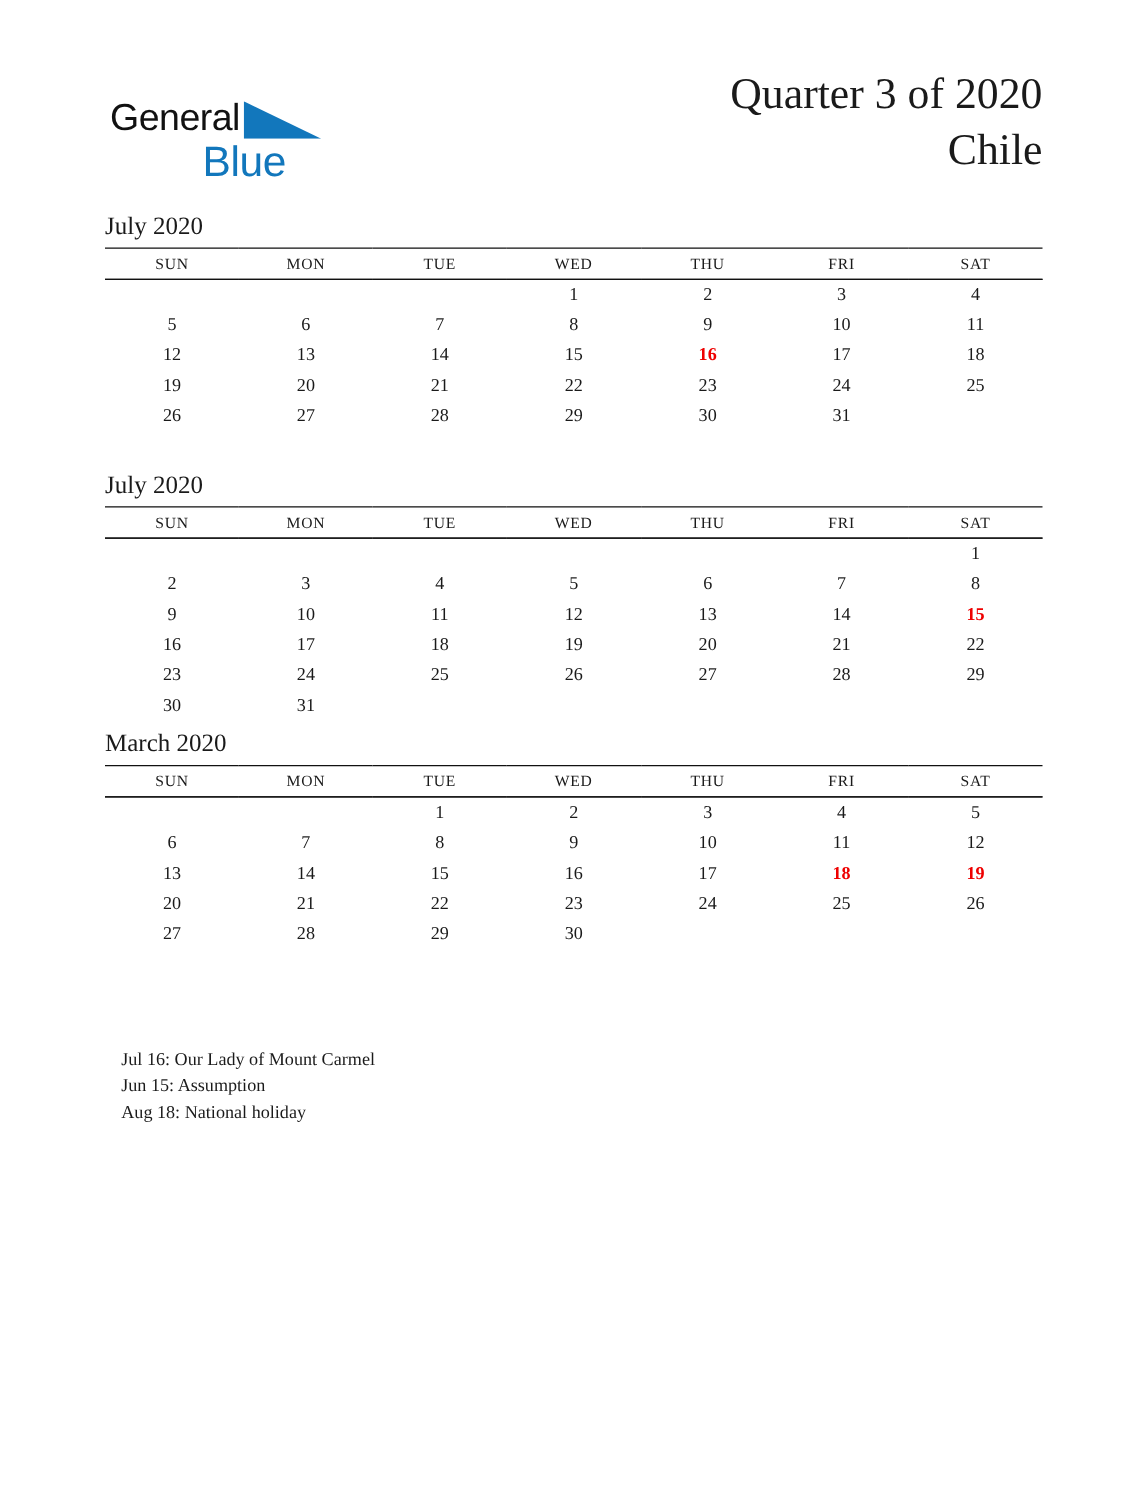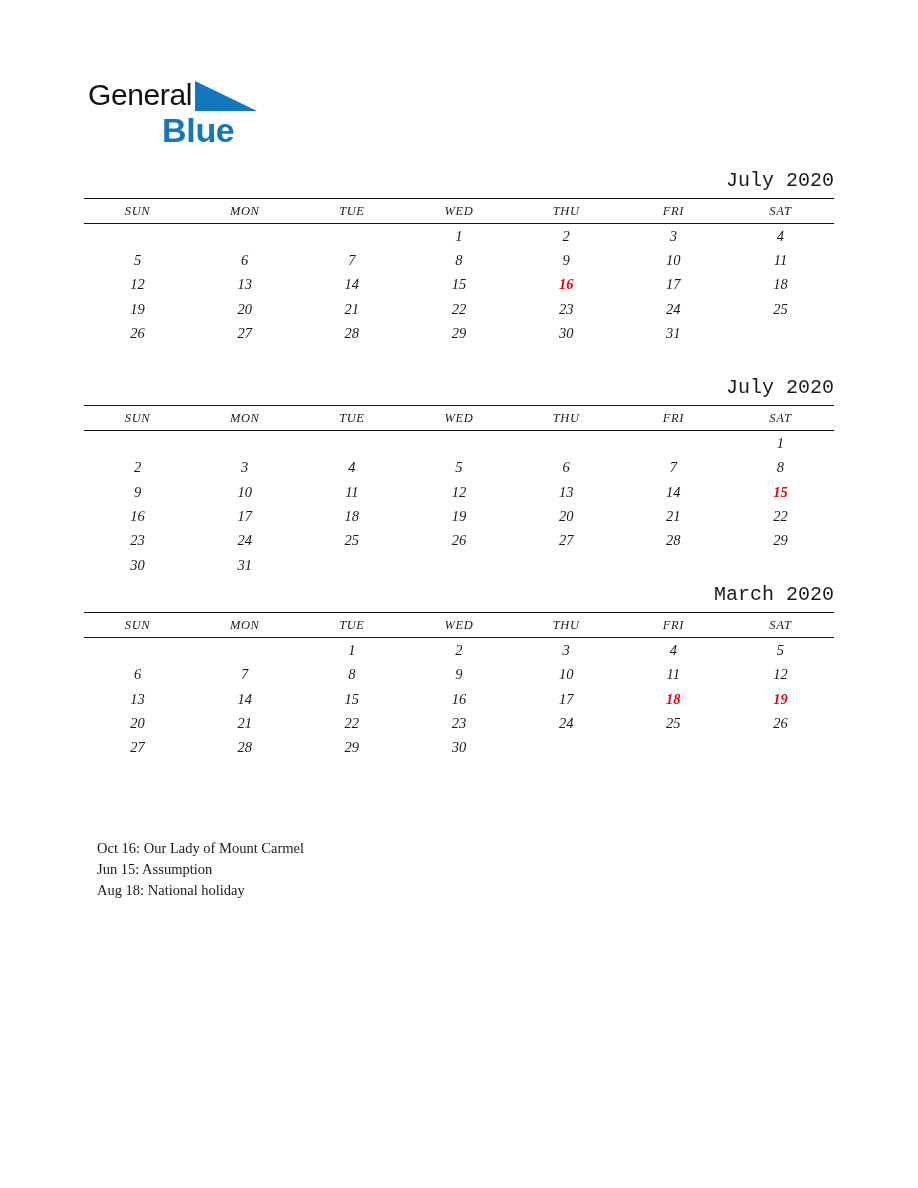--- a/index.html
+++ b/index.html
@@ -50,21 +50,20 @@
     display: inline-block;
     vertical-align: top;
     margin-left: -1px;
     margin-top: 5px;
   }
   .logo-row2 {
     height: 36px;
     line-height: 36px;
     padding-left: 74px;
     margin-top: -2px;
-    font-weight: bold;
   }
   .logo-blue {
     font-family: "Liberation Sans", sans-serif;
     font-size: 34px;
     letter-spacing: -0.3px;
     color: #1277bc;
   }
 
   .title-block {
     position: absolute;
@@ -84,32 +83,31 @@
   .months {
     position: absolute;
     top: 168px;
     left: 84px;
     width: 750px;
   }
   .month {
     width: 750px;
   }
   .month-title {
-    text-align: right;
-    font-family: Liberation Mono, monospace;
+    text-align: left;
+    font-family: Liberation Serif, serif;
     font-size: 20px;
     line-height: 26px;
     color: #1a1a1a;
     padding-bottom: 4px;
   }
   table.cal {
     width: 750px;
     border-collapse: collapse;
     table-layout: fixed;
-    font-style: italic;
   }
   table.cal thead th {
     font-family: "Liberation Serif", serif;
     font-size: 12.5px;
     font-weight: normal;
     letter-spacing: 0.6px;
     color: #1a1a1a;
     text-align: center;
     padding: 5px 0 4px 0;
     border-top: 1.6px solid #111;
@@ -159,20 +157,22 @@
           <polygon points="0,30 0,0 62,30" fill="#1277bc"></polygon>
         </svg>
       </span>
     </div>
     <div class="logo-row2">
       <span class="logo-blue">Blue</span>
     </div>
   </div>
 
   <div class="title-block">
+    <div class="title-line">Quarter 3 of 2020</div>
+    <div class="title-line">Chile</div>
   </div>
 
 </div>
 
 <div class="months" id="months-container">
     <div class="month">
       <div class="month-title">July 2020</div>
       <table class="cal">
         <thead>
           <tr>
@@ -367,16 +367,16 @@
             <td></td>
             <td></td>
             <td></td>
           </tr>
         </tbody>
       </table>
     </div>
   </div>
 
 <div class="notes" id="notes-container">
-    <div class="note-line">Oct 16: Our Lady of Mount Carmel</div>
+    <div class="note-line">Jul 16: Our Lady of Mount Carmel</div>
     <div class="note-line">Jun 15: Assumption</div>
     <div class="note-line">Aug 18: National holiday</div>
   </div>
 
 </body></html>

